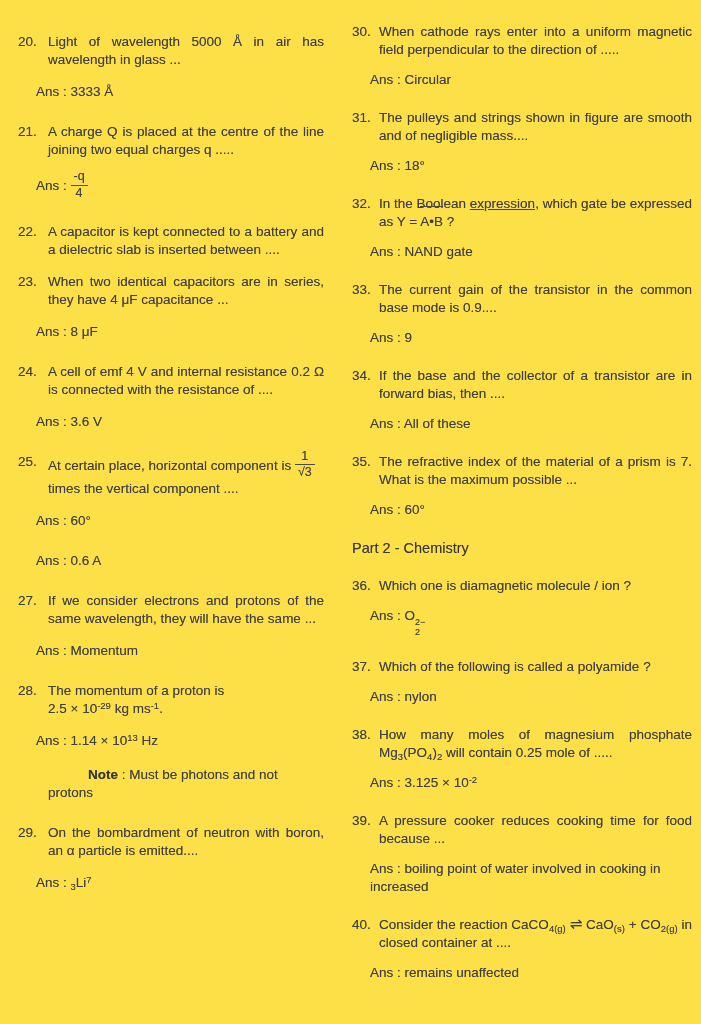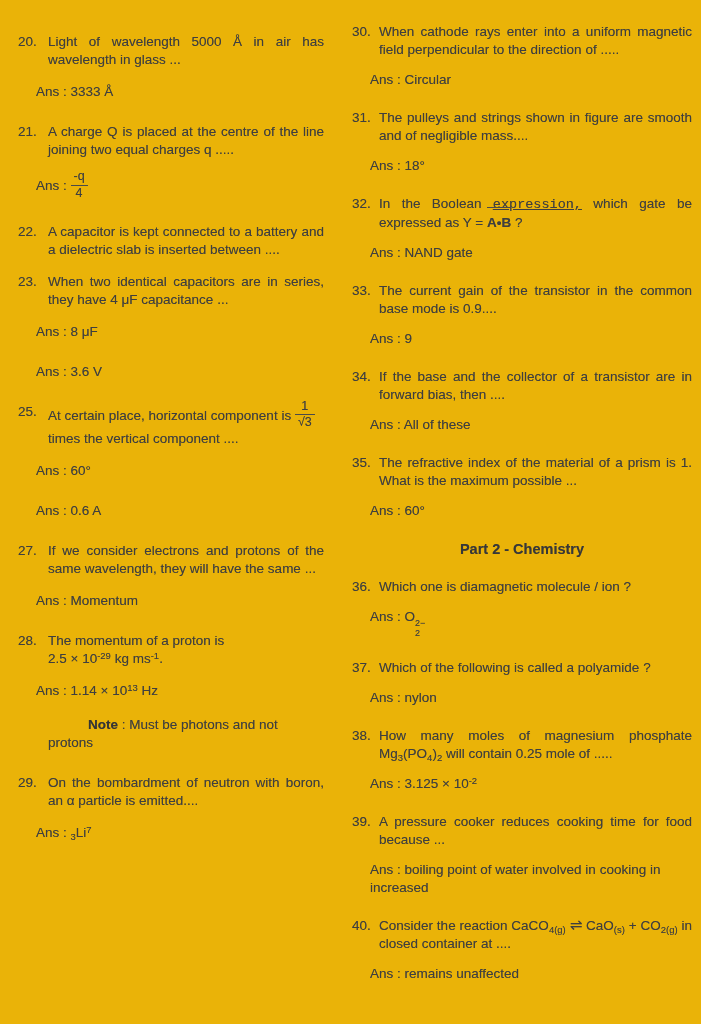--- a/index.html
+++ b/index.html
@@ -4,21 +4,21 @@
 <style>
   html,body{margin:0;padding:0;}
   body{
     width:701px;height:1024px;
     background:#e9e9e7;
     font-family:"Liberation Sans","DejaVu Sans",sans-serif;
   }
   .page{
     position:relative;
     width:701px;height:1024px;
-    background:#eab308;
+    background:#fde047;
     overflow:hidden;
     color:#3f3f3f;
     text-shadow:0 0 .5px rgba(70,70,70,.55);
   }
   .col{
     position:absolute;
     font-size:13.5px;
     line-height:18px;
   }
   .col-left{left:18px;top:33px;width:306px;}
@@ -27,22 +27,21 @@
   .question{display:flex;margin-bottom:14px;}
   .col-right .question{margin-bottom:12px;}
   .qnum{width:30px;flex:0 0 30px;}
   .col-right .qnum{width:27px;flex:0 0 27px;}
   .qbody{flex:1;text-align:justify;}
   .answer{margin-left:18px;margin-bottom:22px;}
   .col-right .answer{margin-left:18px;margin-bottom:20px;}
   .note{margin-left:30px;margin-top:-6px;margin-bottom:22px;}
 
   .part-heading{
-    font-weight:bold;
-    text-align:center;
+    font-weight:normal;
     font-size:14.5px;
     color:#383838;
     margin:2px 0 20px 0;
   }
 
   sup,sub{font-size:9.5px;line-height:0;}
   sup{vertical-align:4px;}
   sub{vertical-align:-3px;}
 
   .frac{
@@ -57,22 +56,22 @@
   .frac .den{display:block;border-top:1.2px solid #4a4a4a;padding:1px 3px 0 3px;}
 
   .ss{
     display:inline-flex;
     flex-direction:column;
     vertical-align:-5px;
     font-size:9px;
     line-height:1.15;
     text-align:left;
   }
-  .over{border-top:1.2px solid #4a4a4a;padding-top:7px;font-weight:bold;}
-  .ul{text-decoration:underline;font-family:Liberation Mono, monospace;}
+  .over{border-top:1.2px solid #4a4a4a;padding-top:7px;}
+  .ul{text-decoration:underline;}
   .eq{font-family:"DejaVu Sans",sans-serif;font-size:15px;line-height:0;}
   b{color:#353535;padding-left:40px;}
 </style>
 </head>
 <body>
 
 <div class="page">
   <div class="col col-left" id="col-left">
       <div class="question">
         <div class="qnum">20.</div>
@@ -86,20 +85,24 @@
       <div class="answer">Ans : <span class="frac"><span class="num">-q</span><span class="den">4</span></span></div>
       <div class="question">
         <div class="qnum">22.</div>
         <div class="qbody">A capacitor is kept connected to a battery and a dielectric slab is inserted between ....</div>
       </div>
       <div class="question">
         <div class="qnum">23.</div>
         <div class="qbody">When two identical capacitors are in series, they have 4 μF capacitance ...</div>
       </div>
       <div class="answer">Ans : 8 μF</div>
+      <div class="question">
+        <div class="qnum">24.</div>
+        <div class="qbody">A cell of emf 4 V and internal resistance 0.2 Ω is connected with the resistance of ....</div>
+      </div>
       <div class="answer">Ans : 3.6 V</div>
       <div class="question">
         <div class="qnum">25.</div>
         <div class="qbody">At certain place, horizontal component is <span class="frac"><span class="num">1</span><span class="den">√3</span></span><br>times the vertical component ....</div>
       </div>
       <div class="answer">Ans : 60°</div>
       <div class="answer">Ans : 0.6 A</div>
       <div class="question">
         <div class="qnum">27.</div>
         <div class="qbody">If we consider electrons and protons of the same wavelength, they will have the same ...</div>
@@ -138,21 +141,21 @@
         <div class="qbody">The current gain of the transistor in the common base mode is 0.9....</div>
       </div>
       <div class="answer">Ans : 9</div>
       <div class="question">
         <div class="qnum">34.</div>
         <div class="qbody">If the base and the collector of a transistor are in forward bias, then ....</div>
       </div>
       <div class="answer">Ans : All of these</div>
       <div class="question">
         <div class="qnum">35.</div>
-        <div class="qbody">The refractive index of the material of a prism is 1. What is the maximum possible ...</div>
+        <div class="qbody">The refractive index of the material of a prism is 7. What is the maximum possible ...</div>
       </div>
       <div class="answer">Ans : 60°</div>
       <div class="part-heading">Part 2 - Chemistry</div>
       <div class="question">
         <div class="qnum">36.</div>
         <div class="qbody">Which one is diamagnetic molecule / ion ?</div>
       </div>
       <div class="answer">Ans : O<span class="ss">
           <span>2−</span>
           <span>2</span>

